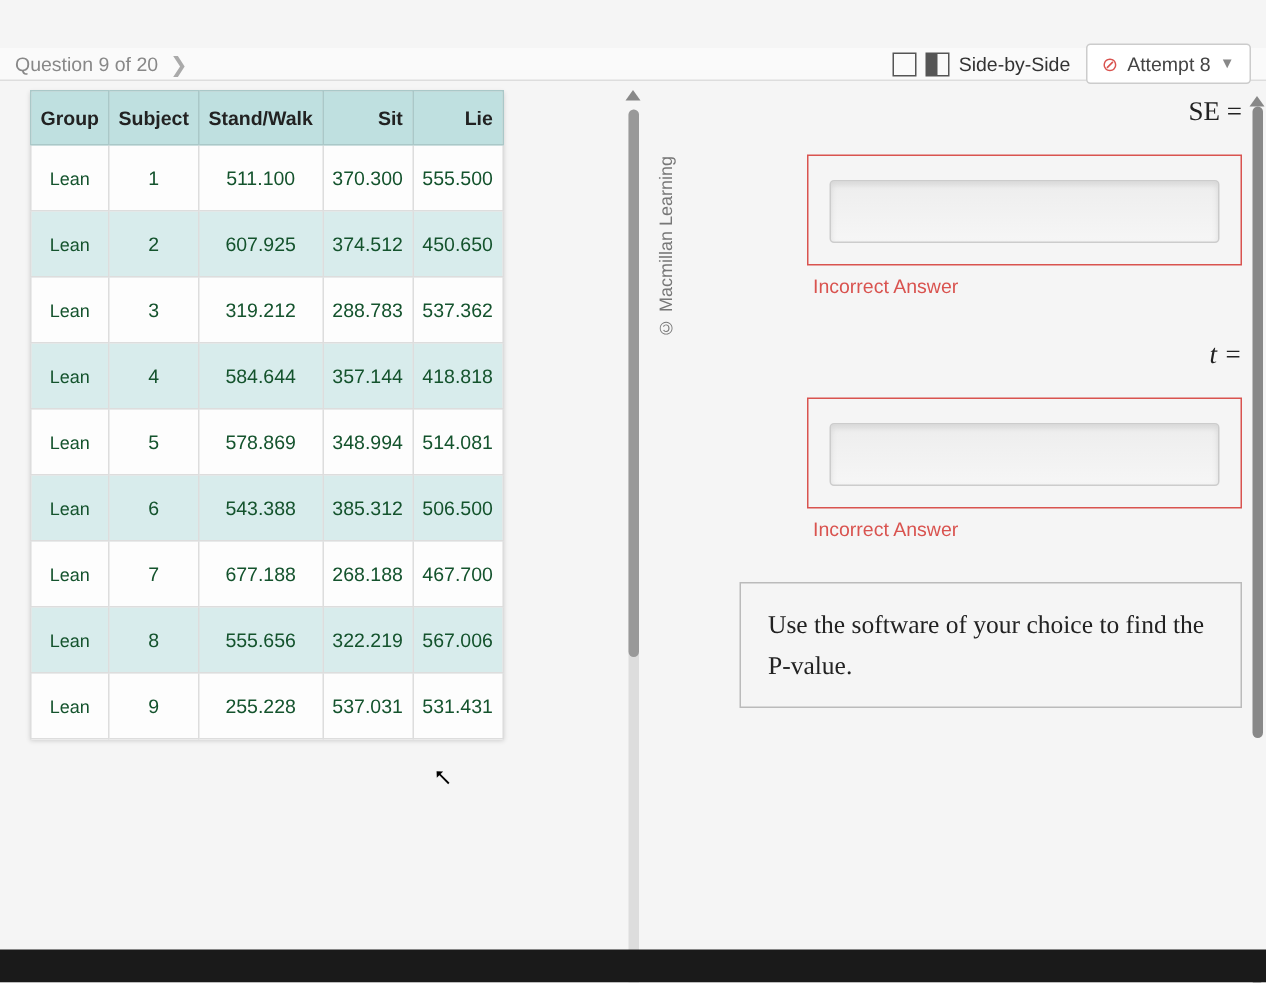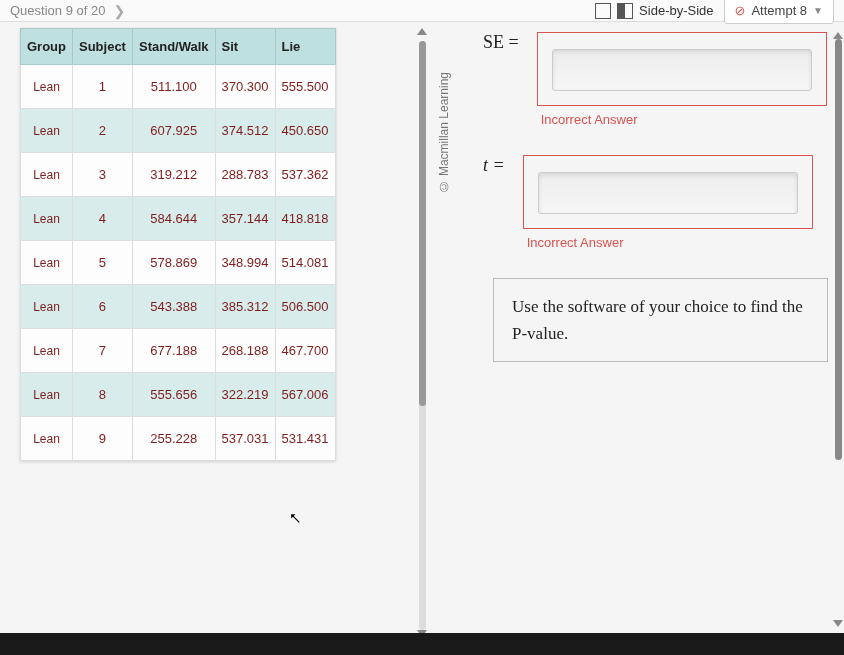--- a/index.html
+++ b/index.html
@@ -14,20 +14,21 @@
 .top-bar {
   height: 22px;
   background: #fafafa;
   border-bottom: 1px solid #ddd;
   display: flex;
   align-items: center;
   padding: 0 10px;
   font-family: Arial, sans-serif;
   color: #888;
   font-size: 13px;
+  margin-top: 32px;
 }
 .top-left { display: flex; align-items: center; gap: 10px; }
 .q-nav { display: flex; align-items: center; gap: 8px; }
 .chev { color: #aaa; font-size: 14px; }
 .top-right { margin-left: auto; display: flex; align-items: center; gap: 10px; }
 .sbs { display: flex; align-items: flex-start; gap: 6px; color: #333; }
 .ico-box { width: 16px; height: 16px; border: 1.5px solid #555; display: inline-block; }
 .ico-split { width: 16px; height: 16px; border: 1.5px solid #555; display: inline-flex; }
 .ico-split span { width: 50%; height: 100%; }
 .ico-split span:first-child { background: #555; }
@@ -55,32 +56,32 @@
   font-family: Arial, sans-serif; font-size: 12px; color: #777;
 }
 table {
   border-collapse: collapse; width: 305px;
   font-family: Arial, sans-serif;
   box-shadow: 0 1px 3px rgba(0,0,0,0.15);
 }
 th {
   background: #bfe0e0; color: #222; font-weight: bold;
   padding: 10px 6px; border: 1px solid #aac8c8;
-  font-size: 13px; text-align: left; vertical-align: middle;
+  font-size: 13px; text-align: right; vertical-align: middle;
 }
 td {
   padding: 14px 6px; border: 1px solid #ddd;
-  text-align: center; font-size: 13px; color: #7f1d1d;
+  text-align: center; font-size: 13px; color: #14532d;
 }
 tr.even td { background: #d8ecec; }
 tr.odd td { background: #fdfdfd; }
 td.grp { font-size: 12px; width: 30px; }
 .q-block { margin-bottom: 28px; }
 .q-text { font-size: 17px; color: #222; line-height: 1.5; margin-bottom: 26px; }
-.answer-wrap { display: flex; align-items: flex-start; gap: 18px; margin-left: 24px; }
+.answer-wrap { display: flex; align-items: flex-end; gap: 18px; margin-left: 24px; flex-direction: column; }
 .answer-var { font-size: 18px; color: #222; white-space: nowrap; }
 .input-frame {
   border: 1px solid #d9534f; padding: 16px 14px 14px 14px;
   width: 290px; position: relative;
 }
 .answer-input {
   width: 100%; height: 42px; border: 1px solid #ccc;
   background: linear-gradient(#ededed,#f6f6f6);
   border-radius: 3px; padding: 0 8px; font-size: 15px;
   box-shadow: inset 0 2px 4px rgba(0,0,0,0.1);

